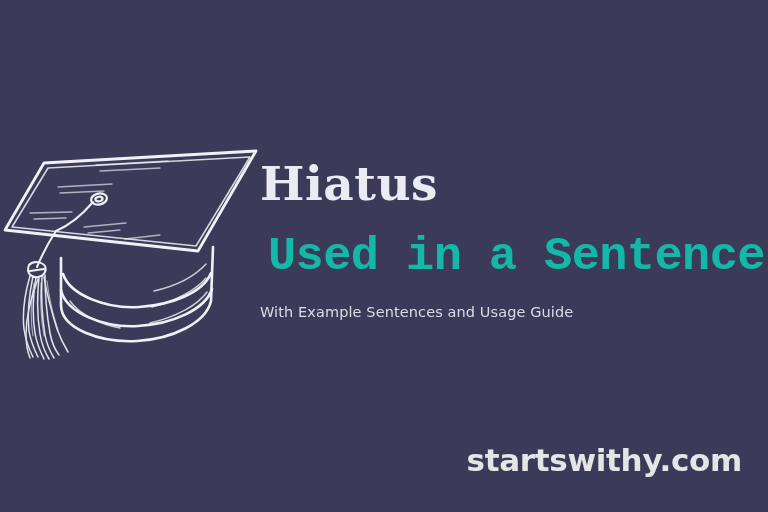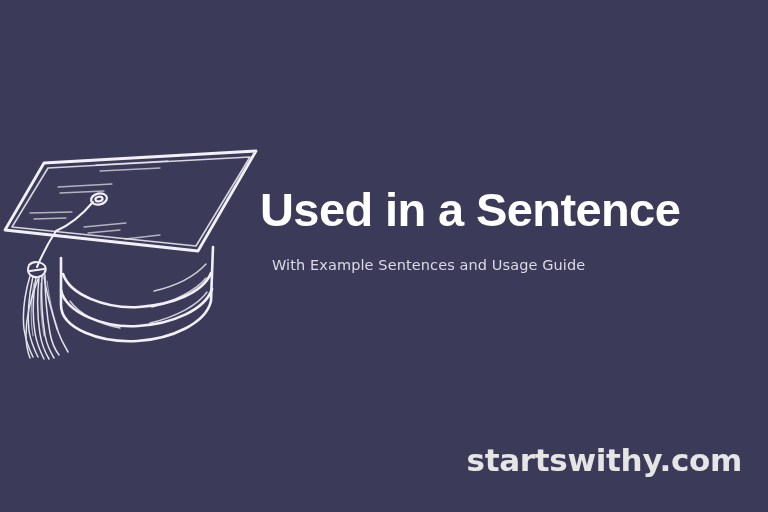--- a/index.html
+++ b/index.html
@@ -50,40 +50,40 @@
     font-size: 47px;
     font-weight: 700;
     line-height: 1.0;
     letter-spacing: 0.5px;
     margin: 0;
     padding: 0;
     white-space: nowrap;
   }
 
   .headline {
-    color: #ffffff;
-    font-family: Liberation Sans, sans-serif;
+    color: #14b8a6;
+    font-family: Liberation Mono, monospace;
     font-size: 47px;
     font-weight: 700;
     line-height: 1.0;
     letter-spacing: -0.6px;
-    margin: 0;
+    margin: 8px;
     padding: 0;
     margin-top: 26px;
     white-space: nowrap;
   }
 
   .tagline {
     color: #ddd9e8;
     font-family: "DejaVu Sans", "Liberation Sans", sans-serif;
     font-size: 14.5px;
     font-weight: 400;
     line-height: 1.0;
     letter-spacing: 0.1px;
-    margin: 12px;
+    margin: 0;
     padding: 0;
     margin-top: 25px;
     white-space: nowrap;
   }
 
   
   .brand {
     position: absolute;
     right: 26px;
     bottom: 36px;
@@ -162,19 +162,20 @@
       </g>
       <g stroke-width="1.2" opacity="0.6">
         <path d="M34 140 C31 158 30 176 33 193"></path>
         <path d="M41 140 C40 158 41 176 44 193"></path>
         <path d="M47 138 C49 155 53 172 58 187"></path>
       </g>
     </svg>
   </div>
 
   <div class="text-block">
+    <div class="word-title">Hiatus</div>
     <div class="headline">Used in a Sentence</div>
     <div class="tagline">With Example Sentences and Usage Guide</div>
   </div>
 
   <div class="brand">startswithy.com</div>
 
 </div>
 
 </body></html>

